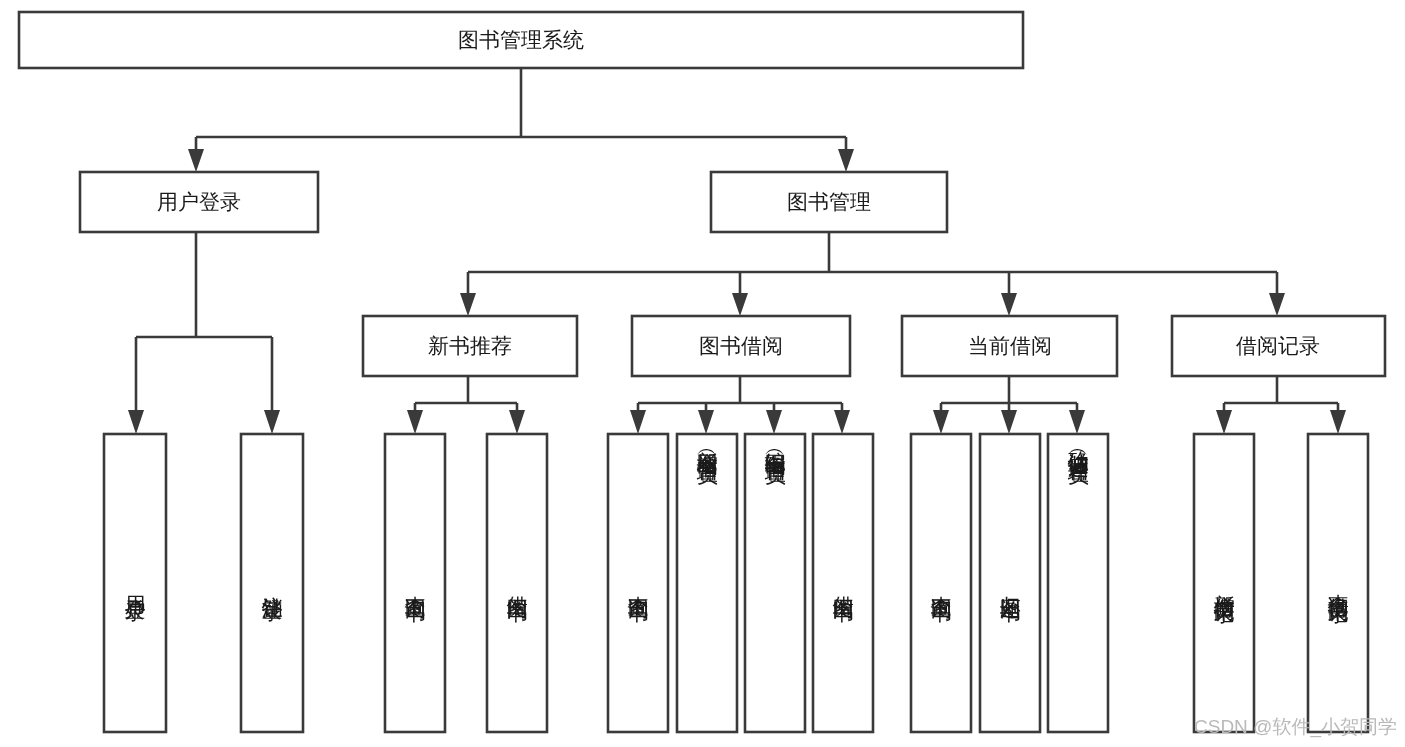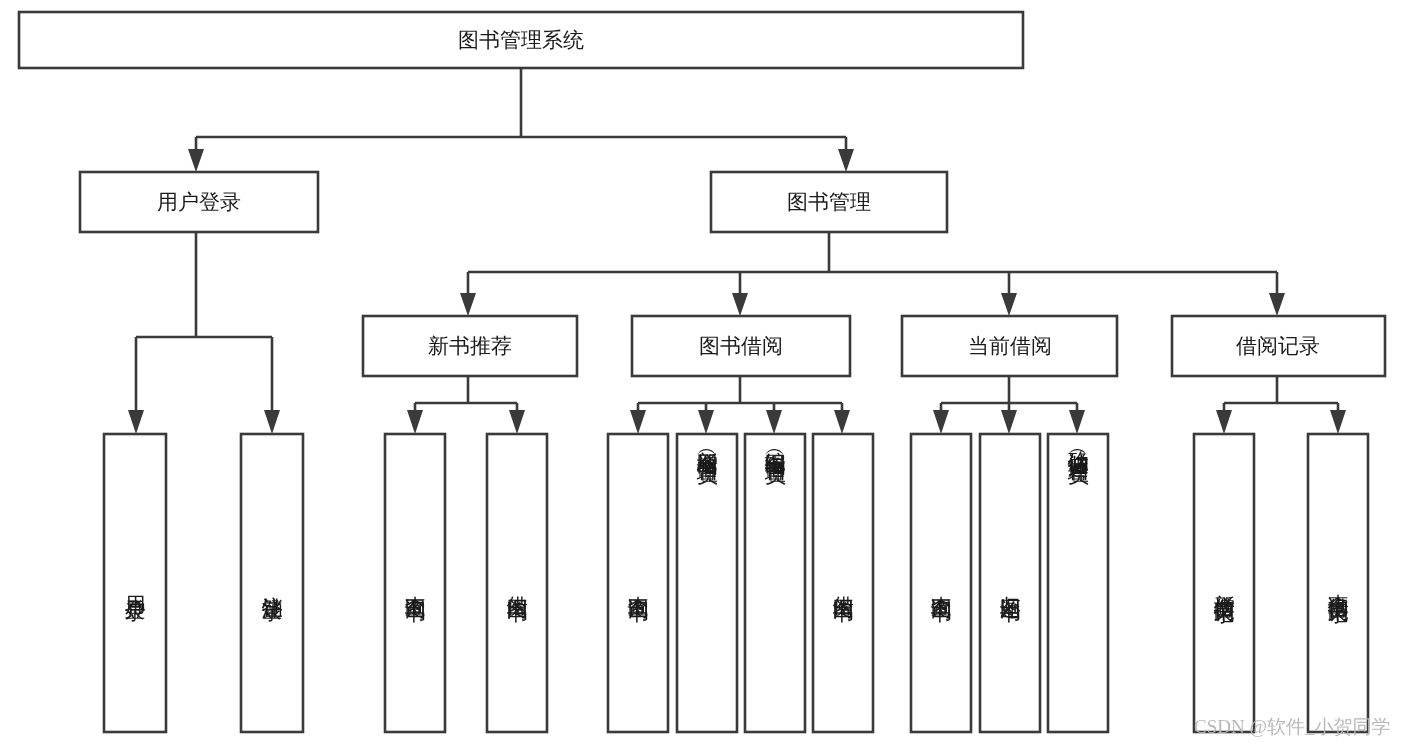--- a/index.html
+++ b/index.html
@@ -59,21 +59,21 @@
     text-orientation: upright;
     font-family: "Liberation Sans", "DejaVu Sans", sans-serif;
     font-size: 21px;
     line-height: 1.25;
     color: #1a1a1a;
     letter-spacing: 2px;
     white-space: nowrap;
   }
   .watermark {
     position: absolute;
-    font-family: Liberation Serif, serif;
+    font-family: Liberation Sans, sans-serif;
     font-size: 19px;
     color: #b9b9b9;
     white-space: nowrap;
     user-select: none;
   }
 </style>
 </head>
 <body>
 
 <div id="diagram-root">

